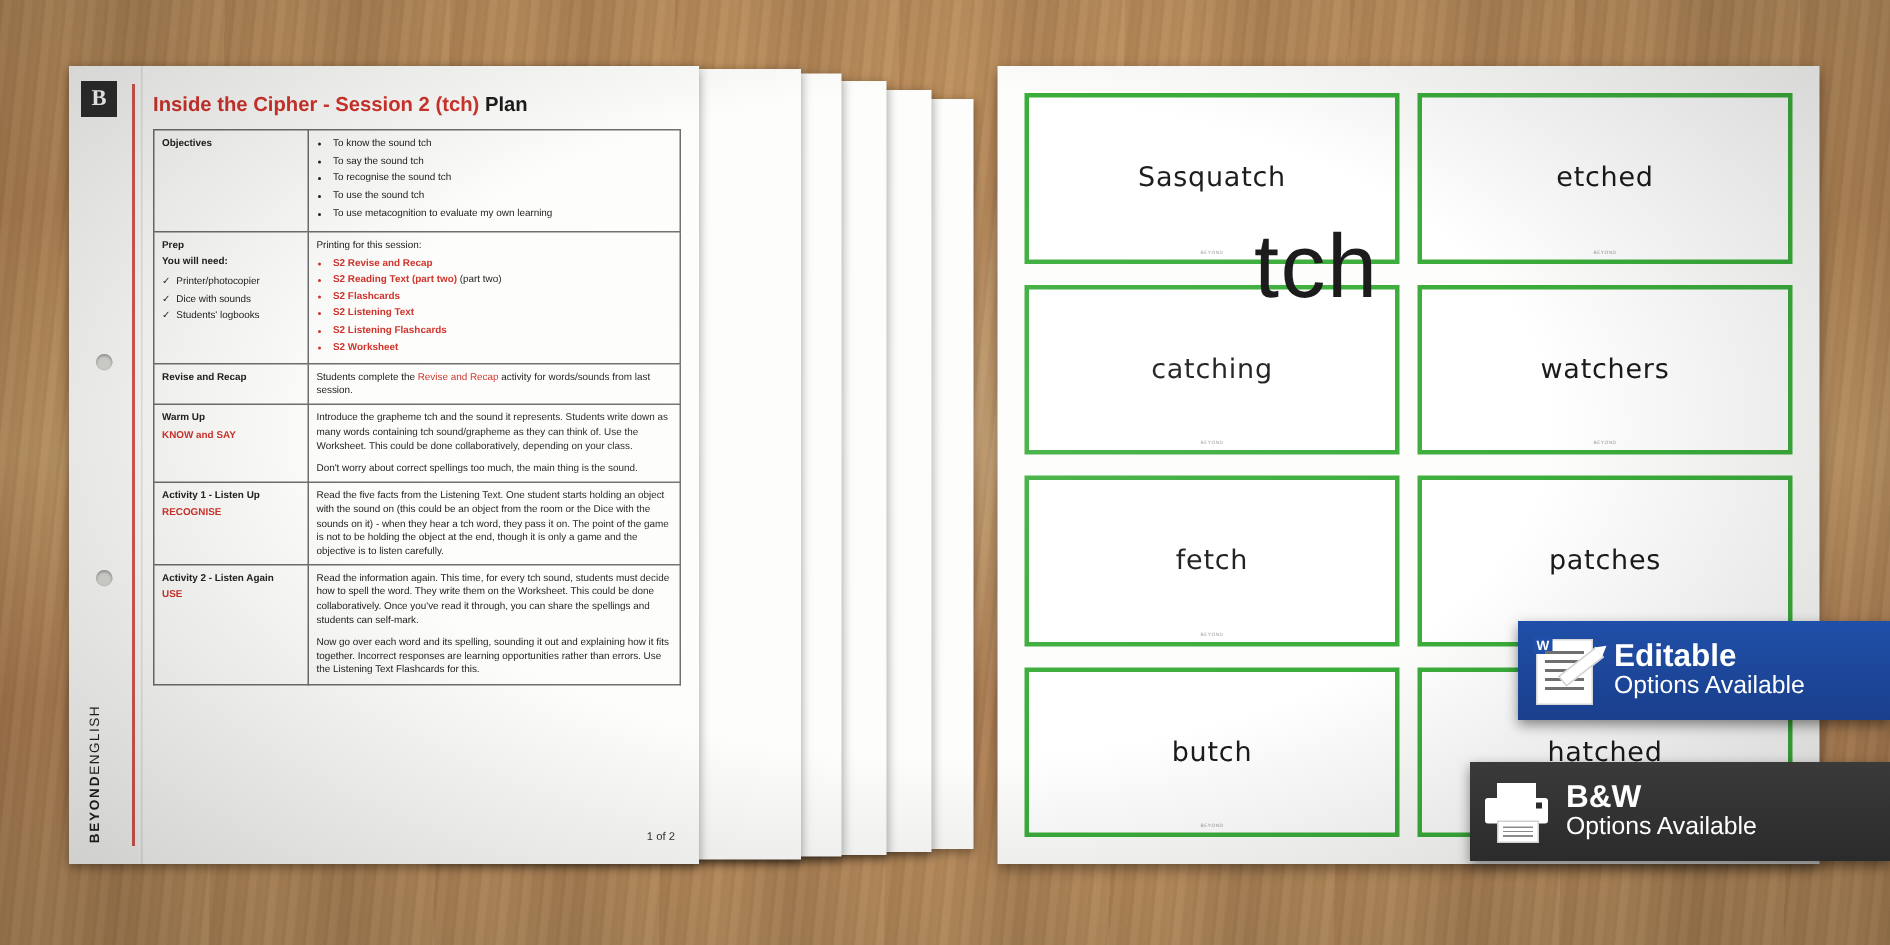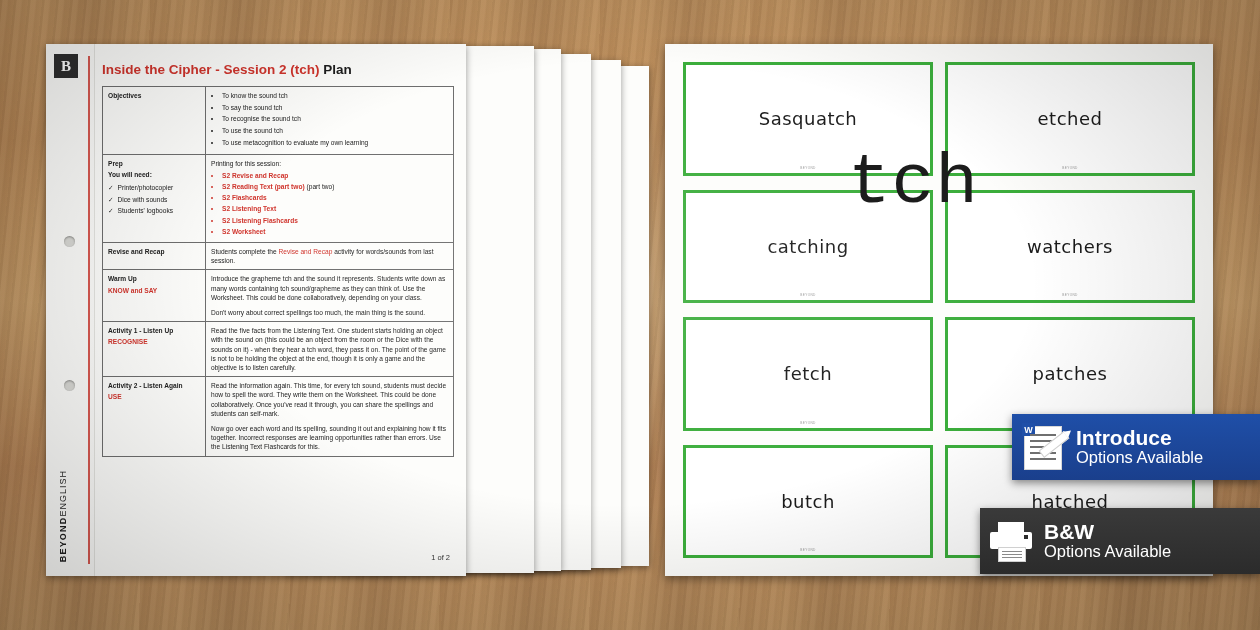--- a/index.html
+++ b/index.html
@@ -251,27 +251,26 @@
     left: 50%;
     transform: translateX(-50%);
     font-size: 3.2px;
     color: #9a9a9a;
     letter-spacing: .3px;
   }
   .big-tch {
     position: absolute;
     left: 836px;
     top: 148px;
-    font-size: 71px;
-    font-family: Liberation Mono, monospace;
+    font-size: 60px;
+    font-family: Liberation Sans, sans-serif;
     color: #1c1c1c;
     letter-spacing: 1px;
     line-height: 1;
     z-index: 6;
-    margin-left: 12px;
   }
 
   
   .badge {
     position: absolute;
     display: flex;
     align-items: center;
     box-shadow: 0 3px 8px rgba(0,0,0,0.45);
     z-index: 10;
   }
@@ -639,21 +638,21 @@
 
   <div class="badge badge-editable">
     <div class="badge-icon">
       <div class="ico-doc">
         <div class="wbadge">W</div>
         <div class="lines"></div>
       </div>
       <div class="ico-pencil"></div>
     </div>
     <div class="badge-text">
-      <span class="t1">Introduce</span>
+      <span class="t1">Editable</span>
       <span class="t2">Options Available</span>
     </div>
   </div>
 
   <div class="badge badge-bw">
     <div class="badge-icon">
       <div class="ico-printer">
         <div class="top"></div>
         <div class="body"></div>
         <div class="dot"></div>

